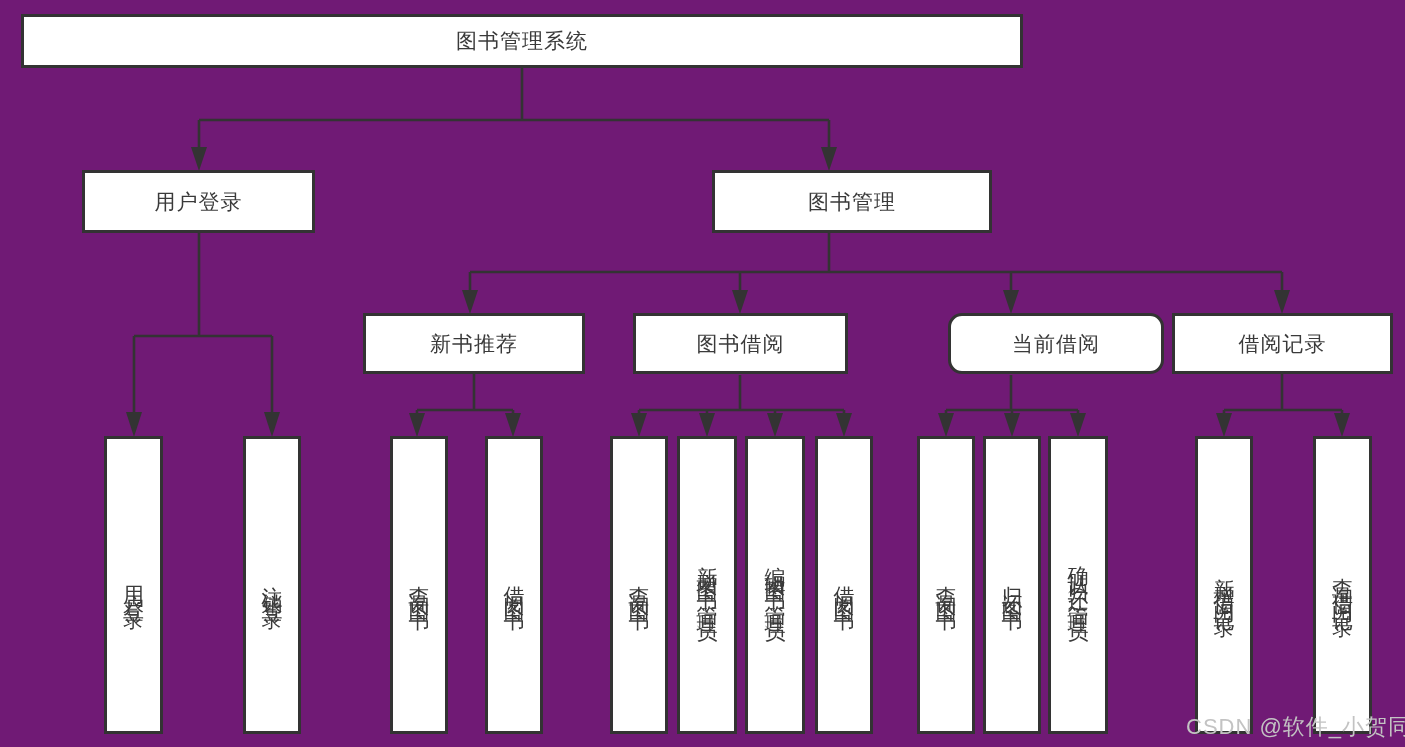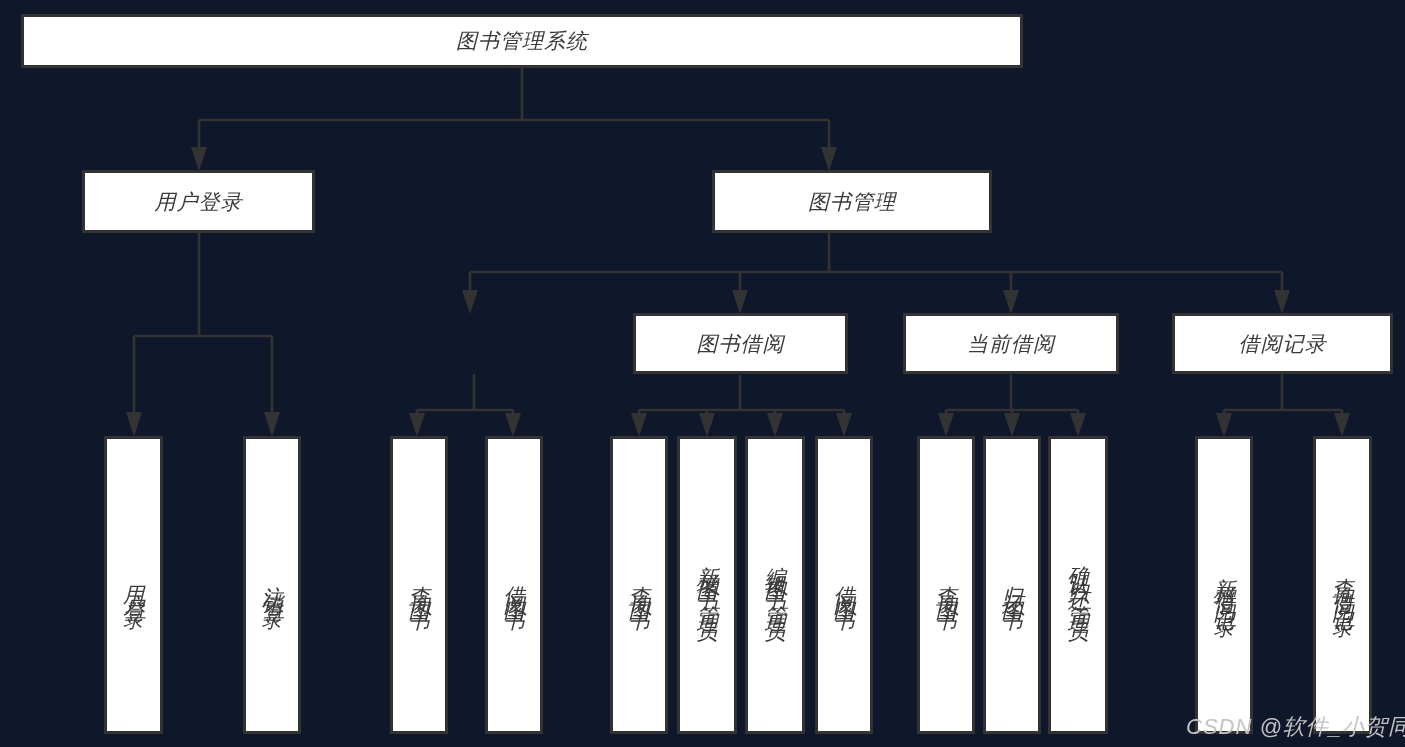--- a/index.html
+++ b/index.html
@@ -5,23 +5,22 @@
   html, body {
     margin: 0;
     padding: 0;
     background: #ffffff;
     font-family: "Liberation Sans", "DejaVu Sans", sans-serif;
   }
   .canvas {
     position: relative;
     width: 1405px;
     height: 747px;
-    background: #0f172a;
+    background: #701a75;
     overflow: hidden;
-    font-style: italic;
   }
   .connector-layer {
     position: absolute;
     left: 0; top: 0;
     width: 1405px;
     height: 747px;
     pointer-events: none;
   }
   .box {
     position: absolute;
@@ -112,24 +111,27 @@
     <span>图书管理系统</span>
   </div>
 
   <div class="box" style="left:82px; top:170px; width:233px; height:63px;">
     <span>用户登录</span>
   </div>
   <div class="box" style="left:712px; top:170px; width:280px; height:63px;">
     <span>图书管理</span>
   </div>
 
+  <div class="box" style="left:363px; top:313px; width:222px; height:61px;">
+    <span>新书推荐</span>
+  </div>
   <div class="box" style="left:633px; top:313px; width:215px; height:61px;">
     <span>图书借阅</span>
   </div>
-  <div class="box" style="left:903px; top:313px; width:216px; height:61px;">
+  <div class="box" style="left:948px; top:313px; width:216px; height:61px;border-radius:14px;">
     <span>当前借阅</span>
   </div>
   <div class="box" style="left:1172px; top:313px; width:221px; height:61px;">
     <span>借阅记录</span>
   </div>
 
   <div class="box leaf" style="left:104px; top:436px; width:59px; height:298px;">
     <span>用户登录</span>
   </div>
   <div class="box leaf" style="left:243px; top:436px; width:58px; height:298px;">

